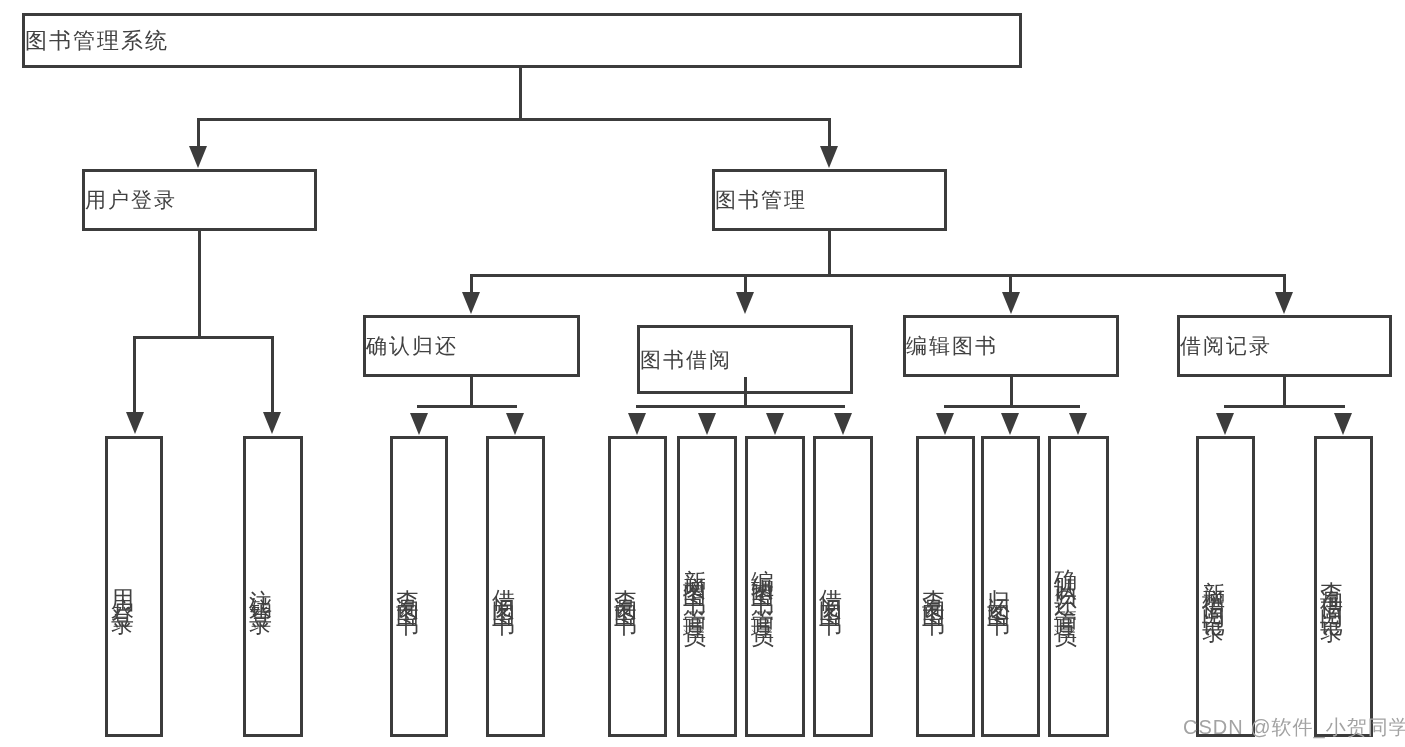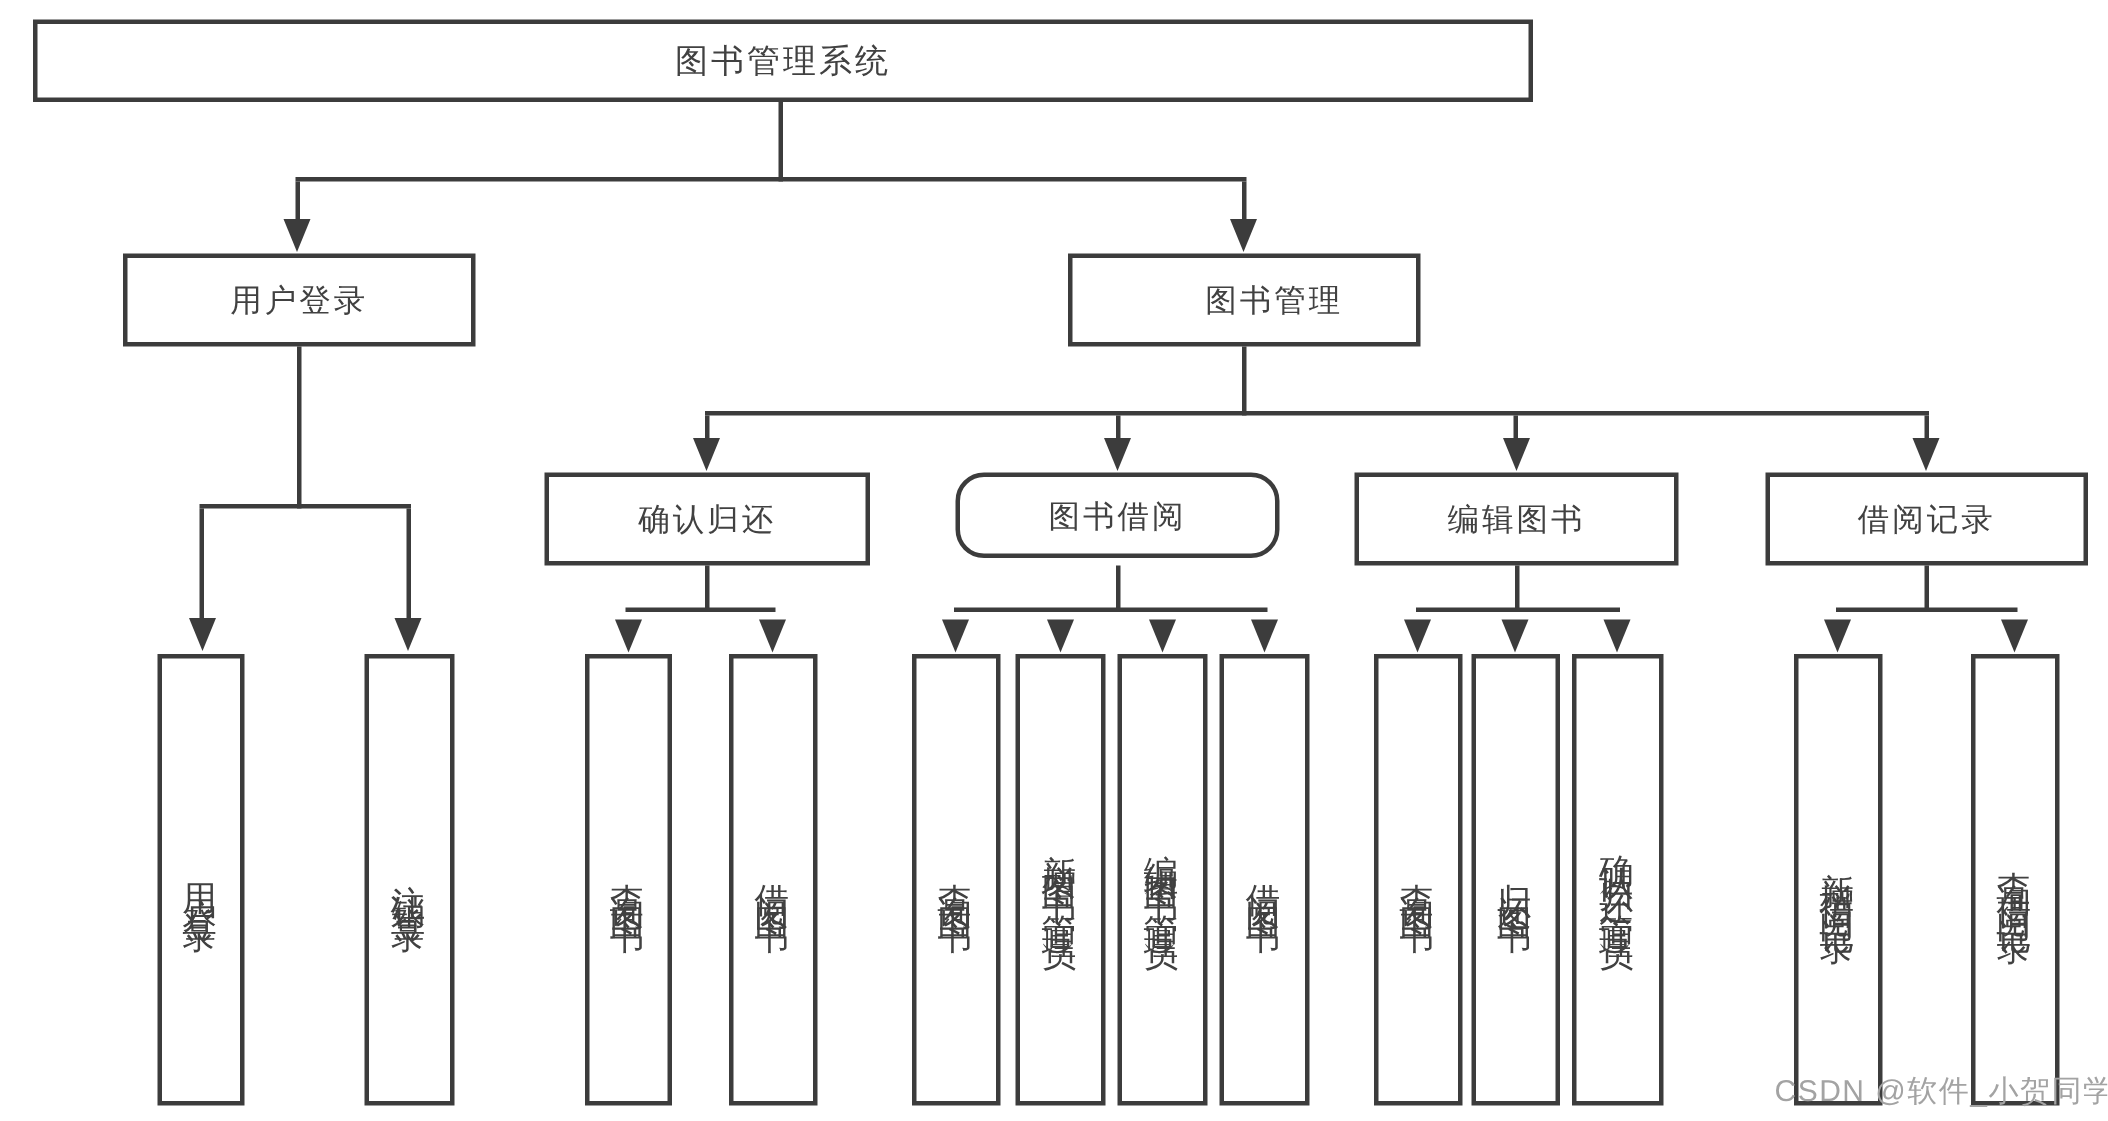--- a/index.html
+++ b/index.html
@@ -21,21 +21,21 @@
   .arr{
     position:absolute;width:0;height:0;
     border-left:9px solid transparent;
     border-right:9px solid transparent;
     border-top:22px solid var(--line);
   }
   .node{
     position:absolute;box-sizing:border-box;
     border:3px solid var(--line);
     background:var(--background);
-    display:flex;align-items:center;justify-content:center;
+    display:flex;align-items:center;justify-content:flex-start;
   }
   .node .lbl{
     font-size:21px;letter-spacing:2px;color:var(--text);white-space:nowrap;
   }
   .root .lbl{font-size:22px;}
   .vnode .lbl{
     writing-mode:vertical-rl;
     font-size:23px;letter-spacing:8px;white-space:normal;
   }
   .watermark{
@@ -56,21 +56,21 @@
 
   <div class="hl" style="left:197px;top:118px;width:634px;"></div>
   <div class="vl" style="left:197px;top:121px;height:28px;"></div>
   <div class="arr" style="left:189px;top:146px;"></div>
   <div class="vl" style="left:828px;top:121px;height:28px;"></div>
   <div class="arr" style="left:820px;top:146px;"></div>
 
   <div class="node" style="left:82px;top:169px;width:235px;height:62px;">
     <span class="lbl">用户登录</span>
   </div>
-  <div class="node" style="left:712px;top:169px;width:235px;height:62px;padding-left:40px;">
+  <div class="node" style="left:712px;top:169px;width:235px;height:62px;">
     <span class="lbl">图书管理</span>
   </div>
 
   <div class="vl" style="left:198px;top:231px;height:108px;"></div>
   <div class="hl" style="left:133px;top:336px;width:141px;"></div>
   <div class="vl" style="left:133px;top:339px;height:74px;"></div>
   <div class="arr" style="left:126px;top:412px;"></div>
   <div class="vl" style="left:271px;top:339px;height:74px;"></div>
   <div class="arr" style="left:263px;top:412px;"></div>
 
@@ -81,21 +81,21 @@
   <div class="vl" style="left:744px;top:277px;height:16px;"></div>
   <div class="arr" style="left:736px;top:292px;"></div>
   <div class="vl" style="left:1009px;top:277px;height:16px;"></div>
   <div class="arr" style="left:1002px;top:292px;"></div>
   <div class="vl" style="left:1283px;top:277px;height:16px;"></div>
   <div class="arr" style="left:1275px;top:292px;"></div>
 
   <div class="node" style="left:363px;top:315px;width:217px;height:62px;">
     <span class="lbl">确认归还</span>
   </div>
-  <div class="node" style="left:637px;top:315px;width:216px;height:57px;border-radius:19px;">
+  <div class="node" style="left:637px;top:325px;width:216px;height:69px;">
     <span class="lbl">图书借阅</span>
   </div>
   <div class="node" style="left:903px;top:315px;width:216px;height:62px;">
     <span class="lbl">编辑图书</span>
   </div>
   <div class="node" style="left:1177px;top:315px;width:215px;height:62px;">
     <span class="lbl">借阅记录</span>
   </div>
 
   <div class="vl" style="left:470px;top:377px;height:31px;"></div>

